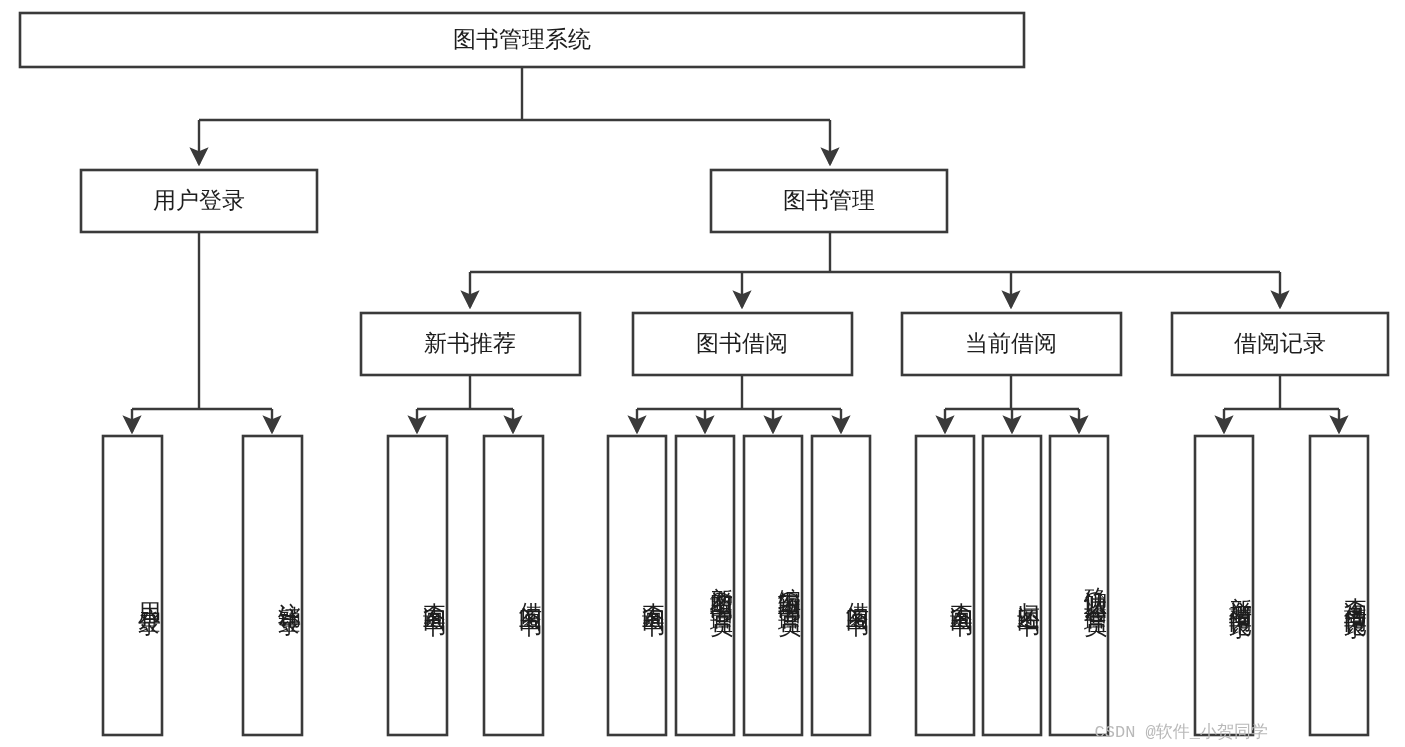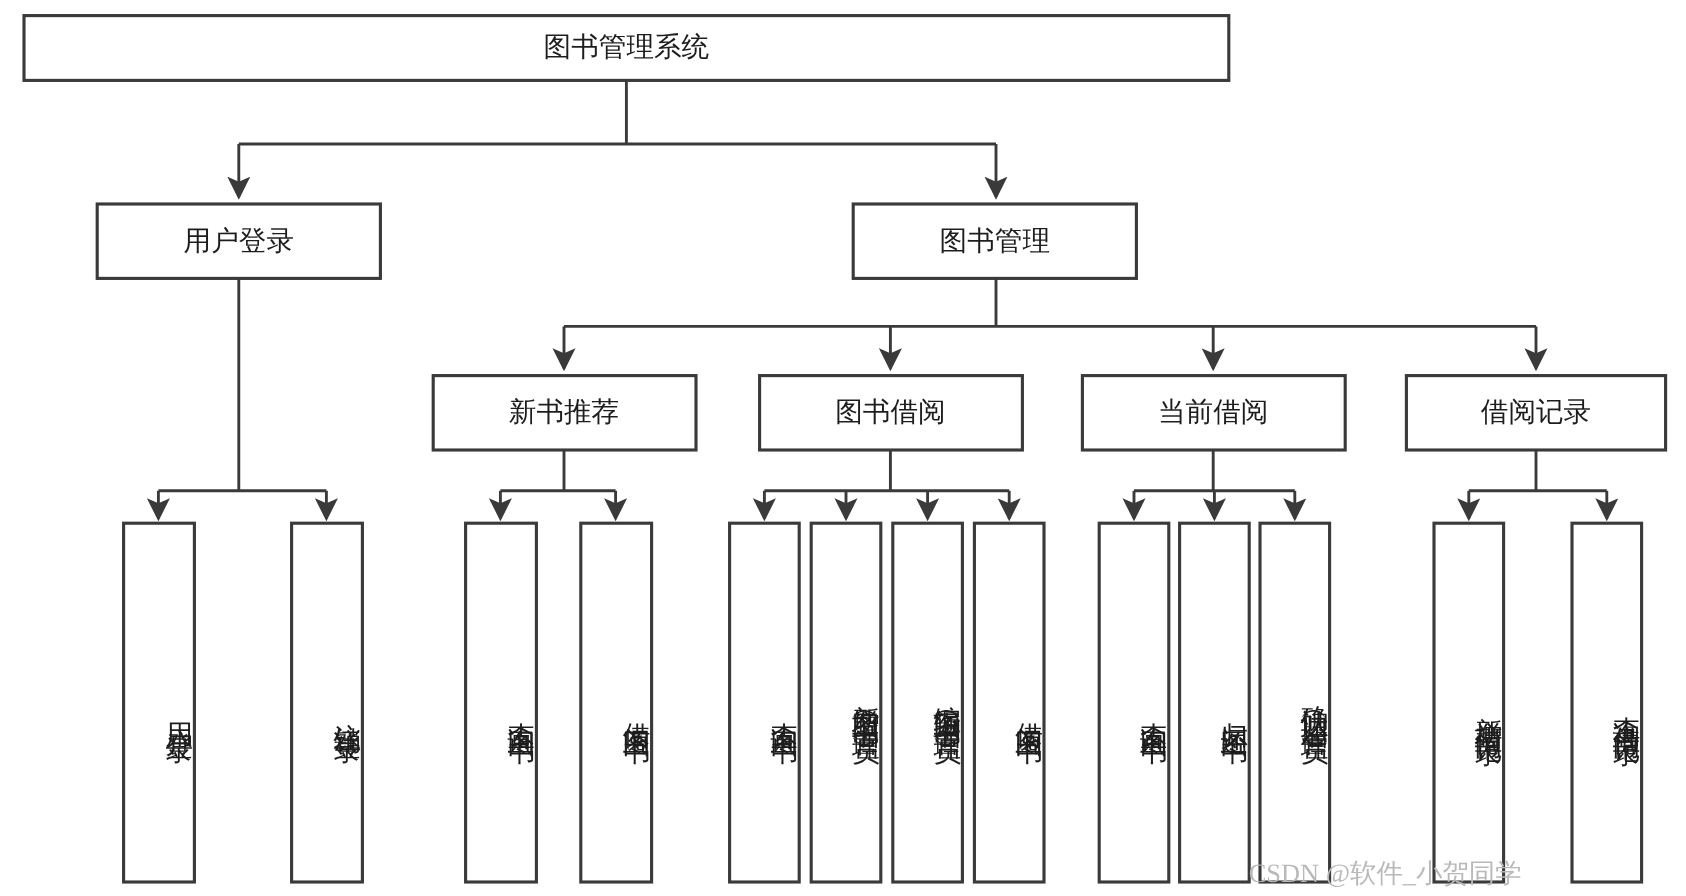--- a/index.html
+++ b/index.html
@@ -67,22 +67,22 @@
     height: 100%;
     display: flex;
     align-items: flex-start;
     justify-content: center;
     white-space: nowrap;
   }
   .watermark {
     position: absolute;
     right: 10px;
     bottom: 4px;
-    font-family: Liberation Serif, serif;
-    font-size: 22px;
+    font-family: Liberation Mono, monospace;
+    font-size: 17px;
     color: #b9b9b9;
     user-select: none;
     white-space: nowrap;
   }
 </style>
 </head>
 <body>
 
 <div id="diagram-root">
 

